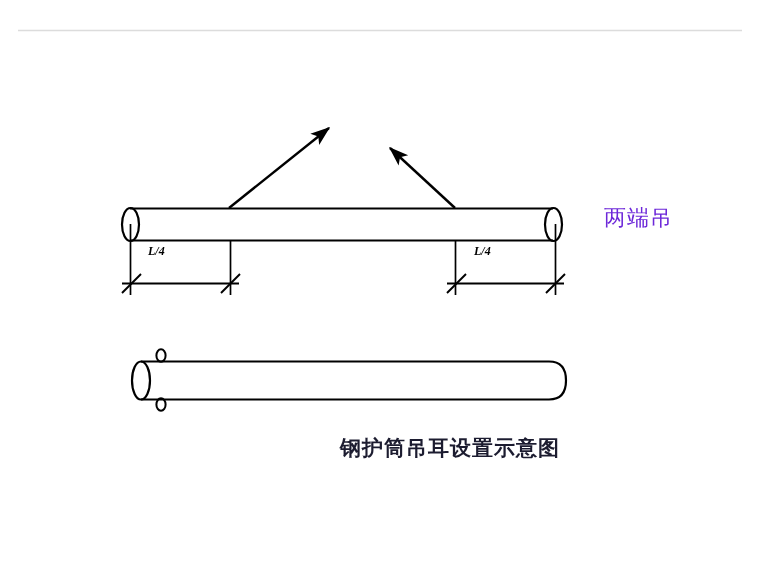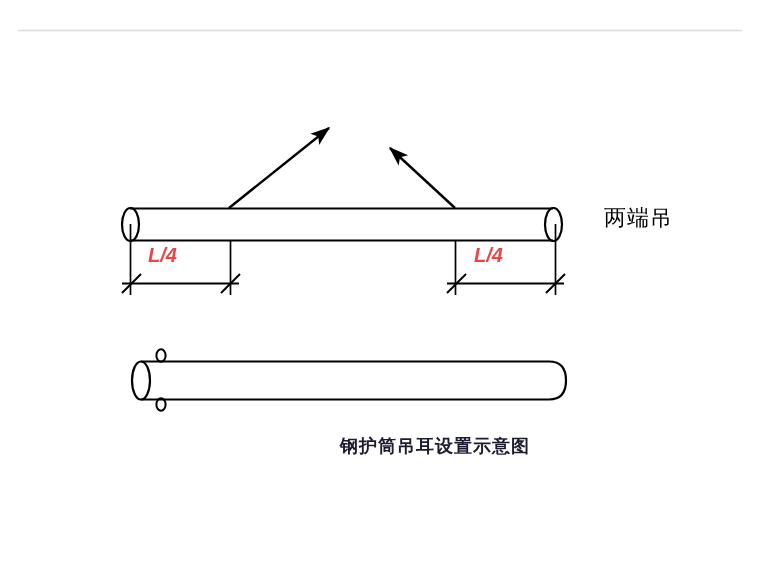--- a/index.html
+++ b/index.html
@@ -24,39 +24,39 @@
   }
   .lbl {
     position: absolute;
     white-space: nowrap;
     color: #1a1a2e;
     font-family: "Liberation Serif", "DejaVu Serif", serif;
   }
   .side-label {
     font-size: 22px;
     letter-spacing: 1px;
-    color: #000000;
+    color: #6d28d9;
   }
   #label-both-ends { left: 604px; top: 203px; }
   #label-top-lift  { left: 604px; top: 373px; }
   #caption {
     left: 340px;
     top: 434px;
-    font-size: 18px;
+    font-size: 21px;
     font-weight: bold;
     letter-spacing: 1px;
     color: #1c1c30;
   }
   .dim-text {
     position: absolute;
-    font-family: Liberation Sans, sans-serif;
-    font-size: 20px;
+    font-family: Liberation Serif, serif;
+    font-size: 12px;
     font-weight: bold;
     font-style: italic;
-    color: #ef4444;
+    color: #000000;
     white-space: nowrap;
   }
   #dim-left-text  { left: 148px; top: 244px; }
   #dim-right-text { left: 474px; top: 244px; }
 </style>
 </head>
 <body>
 
 <div id="root">
 

